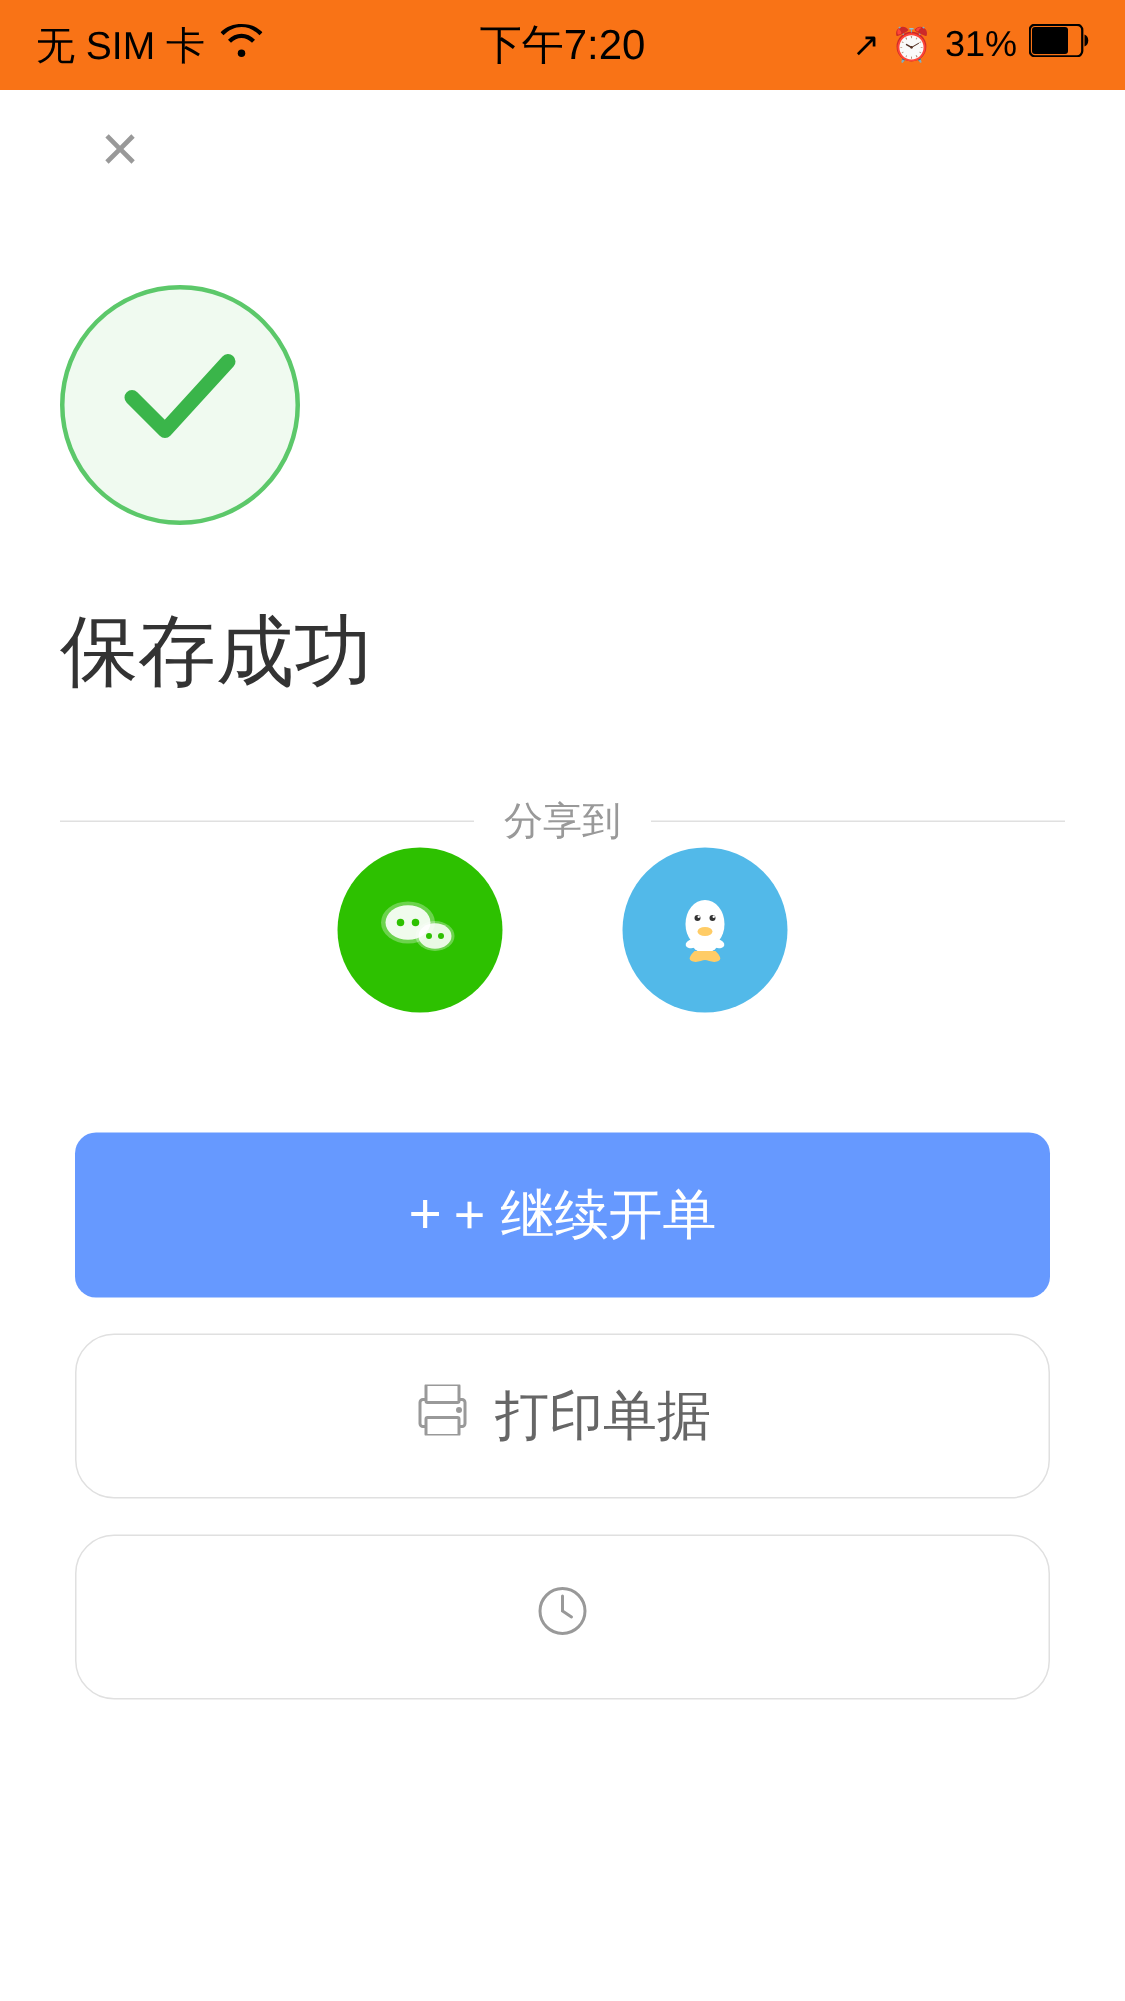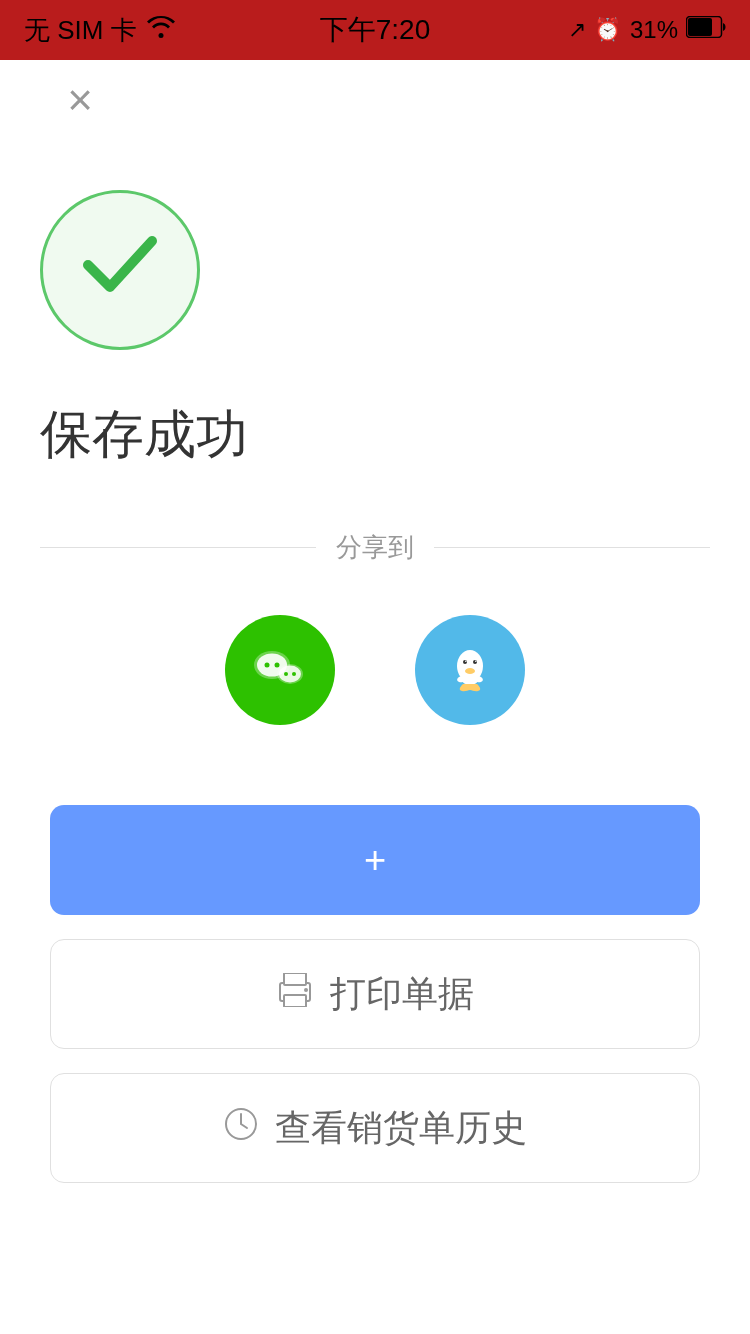--- a/index.html
+++ b/index.html
@@ -15,21 +15,21 @@
       background: #ffffff;
       font-family: -apple-system, "PingFang SC", "Helvetica Neue", Arial, sans-serif;
       overflow: hidden;
       position: relative;
     }
 
     
     .status-bar {
       width: 100%;
       height: 60px;
-      background: #b91c1c;
+      background: #f97316;
       display: flex;
       align-items: center;
       justify-content: space-between;
       padding: 0 24px;
       position: relative;
     }
 
     .status-left {
       display: flex;
       align-items: center;
@@ -122,21 +122,20 @@
       color: #333333;
       margin-bottom: 60px;
     }
 
     
     .share-divider {
       width: 100%;
       display: flex;
       align-items: center;
       gap: 20px;
-      margin-bottom: 50px;
     }
 
     .divider-line {
       flex: 1;
       height: 1px;
       background: #e0e0e0;
     }
 
     .divider-label {
       font-size: 26px;
@@ -205,21 +204,21 @@
       justify-content: center;
       gap: 16px;
       color: #ffffff;
       font-size: 36px;
       font-weight: 400;
     }
 
     .btn-secondary {
       width: 100%;
       height: 110px;
-      border-radius: 14px;
+      border-radius: 26px;
       background: #ffffff;
       border: 1.5px solid #e0e0e0;
       cursor: pointer;
       display: flex;
       align-items: center;
       justify-content: center;
       gap: 16px;
       color: #666666;
       font-size: 36px;
       font-weight: 400;
@@ -306,20 +305,21 @@
           <ellipse cx="38" cy="39" rx="5" ry="3" fill="white" transform="rotate(15 38 39)"></ellipse>
           <ellipse cx="30" cy="40" rx="8" ry="5" fill="white"></ellipse>
           <path d="M23 44 C20 47 18 50 22 51 C25 52 28 50 30 50 C32 50 35 52 38 51 C42 50 40 47 37 44" fill="#ffcc66"></path>
         </svg>
       </div>
     </div>
 
     <div class="action-buttons">
       <button class="btn-primary">
         <span style="font-size:38px; font-weight:300;">+</span>
+        <span style="margin-left:-8px;">+ 继续开单</span>
       </button>
 
       <button class="btn-secondary">
         <span>
           <svg width="38" height="34" viewBox="0 0 38 34" fill="none">
             <rect x="4" y="10" width="30" height="18" rx="2" stroke="#999" stroke-width="2"></rect>
             <rect x="8" y="0" width="22" height="12" rx="1" fill="white" stroke="#999" stroke-width="2"></rect>
             <rect x="8" y="22" width="22" height="12" rx="1" fill="white" stroke="#999" stroke-width="2"></rect>
             <circle cx="30" cy="17" r="2" fill="#999"></circle>
           </svg>
@@ -327,18 +327,17 @@
         <span>打印单据</span>
       </button>
 
       <button class="btn-secondary">
         <span>
           <svg width="36" height="36" viewBox="0 0 36 36" fill="none">
             <circle cx="18" cy="18" r="15" stroke="#999" stroke-width="2"></circle>
             <path d="M18 8v10l6 4" stroke="#999" stroke-width="2" stroke-linecap="round"></path>
           </svg>
         </span>
-        <span>查看销货单历史</span>
       </button>
     </div>
   </div>
 
 </div>
 
 </body></html>

